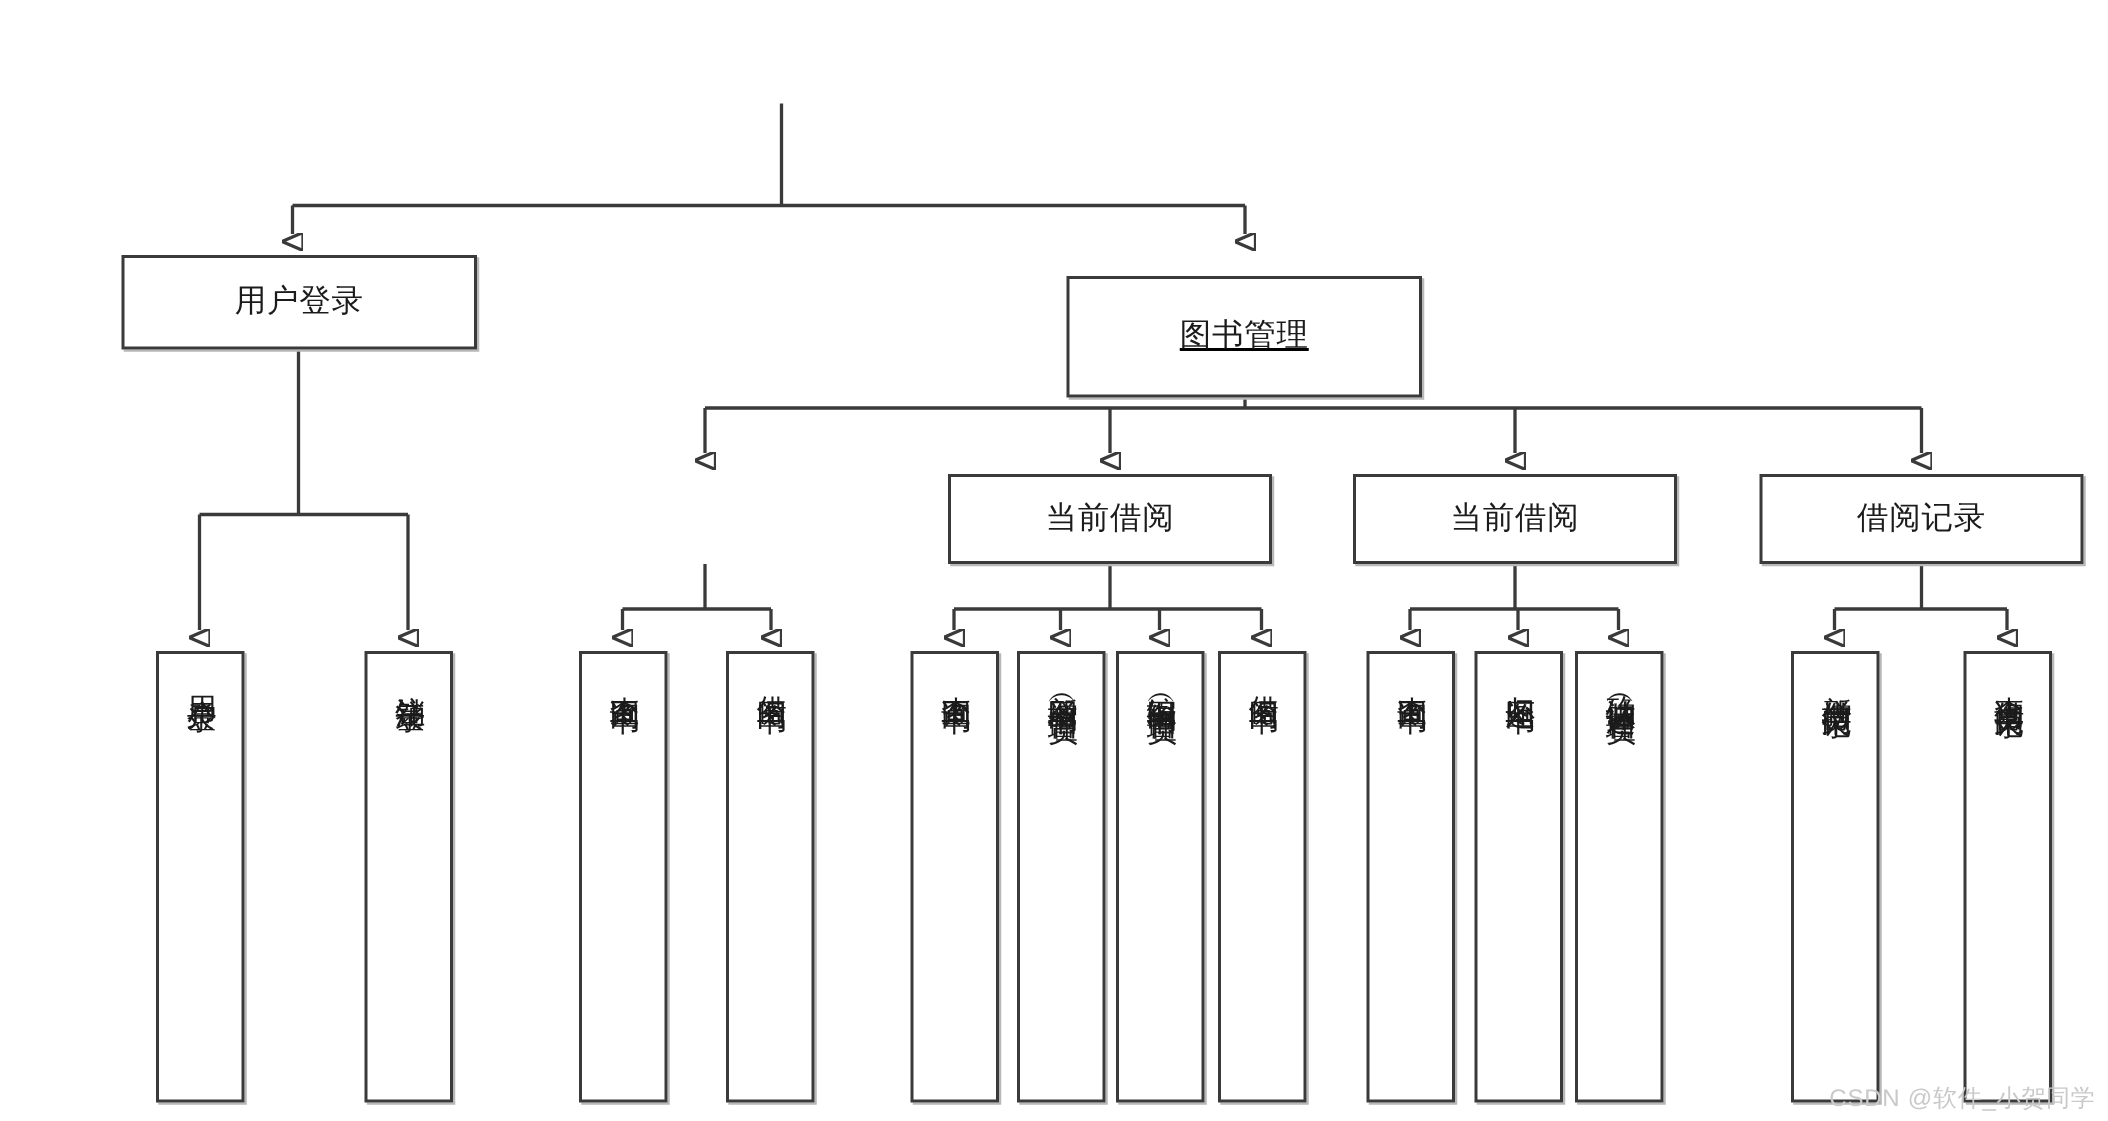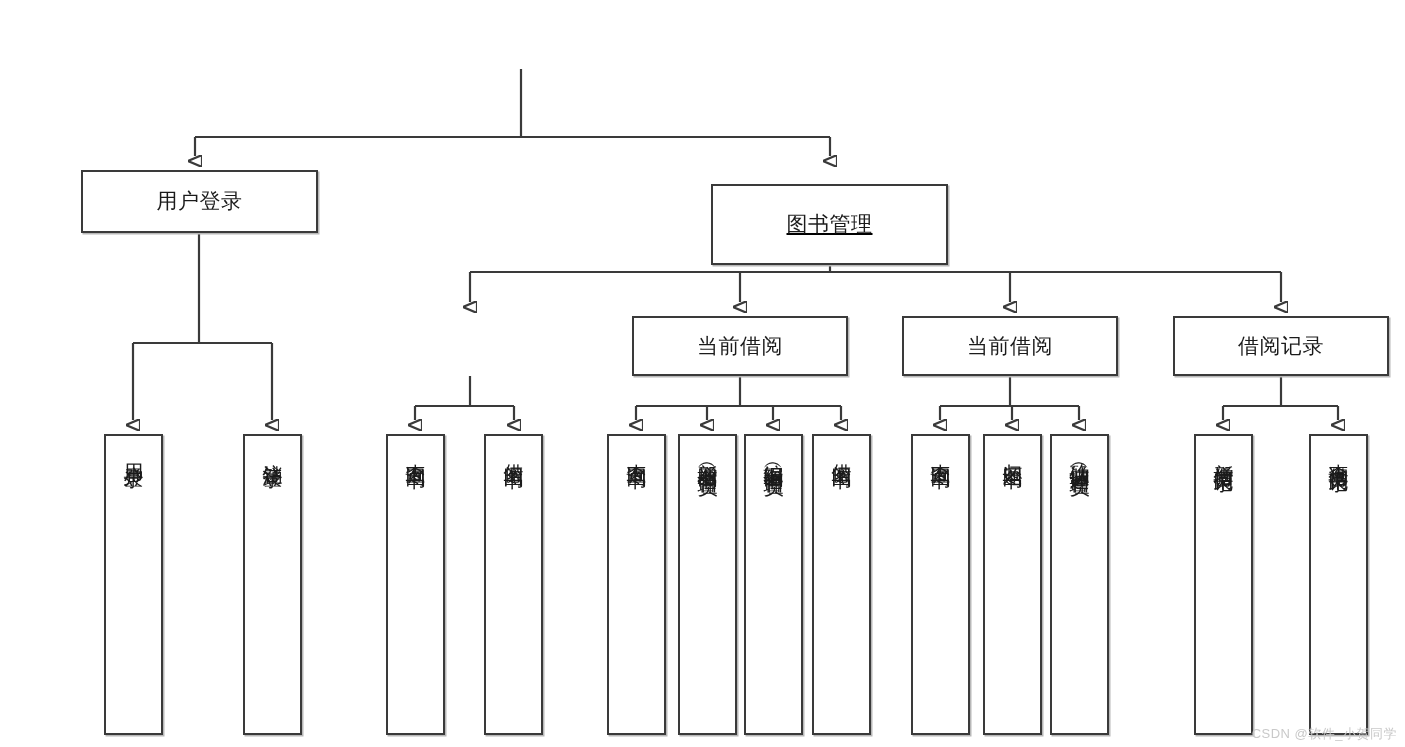--- a/index.html
+++ b/index.html
@@ -63,21 +63,21 @@
     stroke: #3a3a3a;
     stroke-width: 2.2;
     fill: none;
   }
   .arrowhead { fill: #3a3a3a; stroke: none; }
   
   #watermark {
     position: absolute;
     right: 8px;
     bottom: 4px;
-    font-size: 13px;
+    font-size: 16px;
     color: #c9c9c9;
     white-space: nowrap;
     letter-spacing: 0.5px;
   }
 </style>
 </head>
 <body>
 
 <div id="canvas">
 

